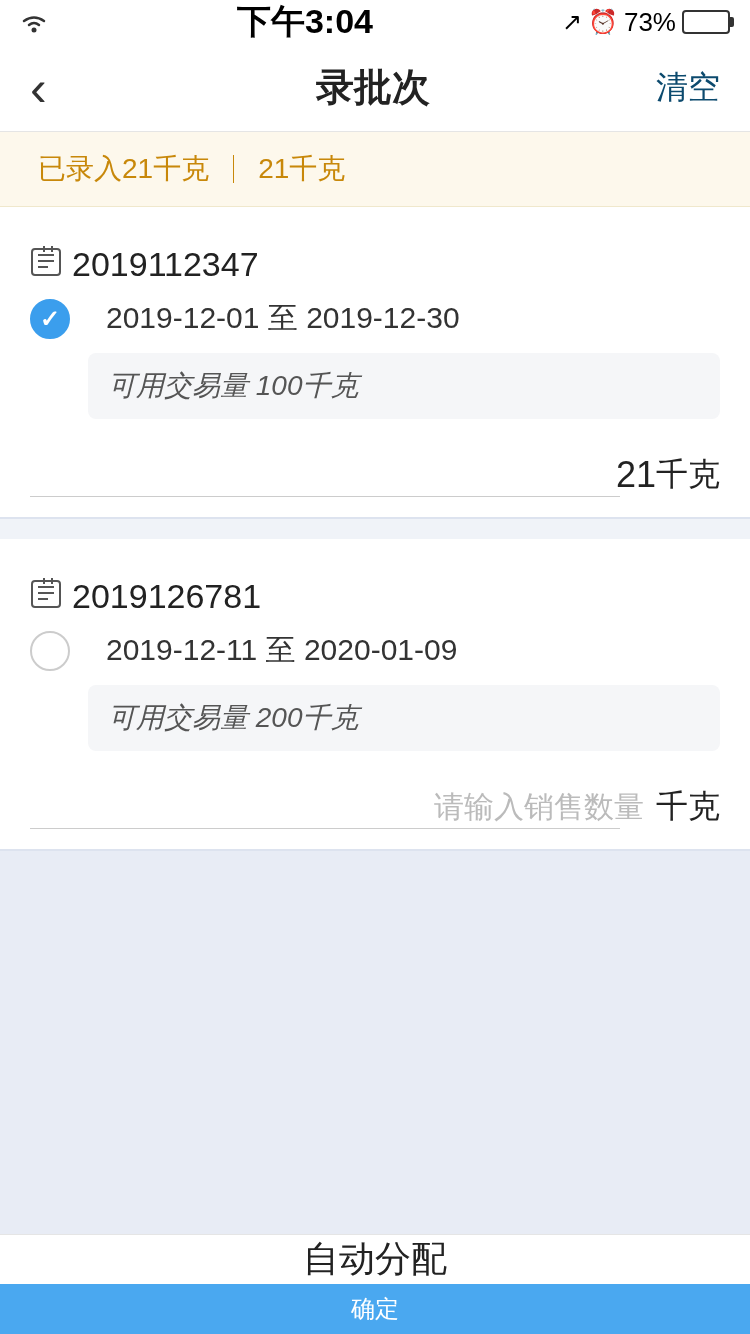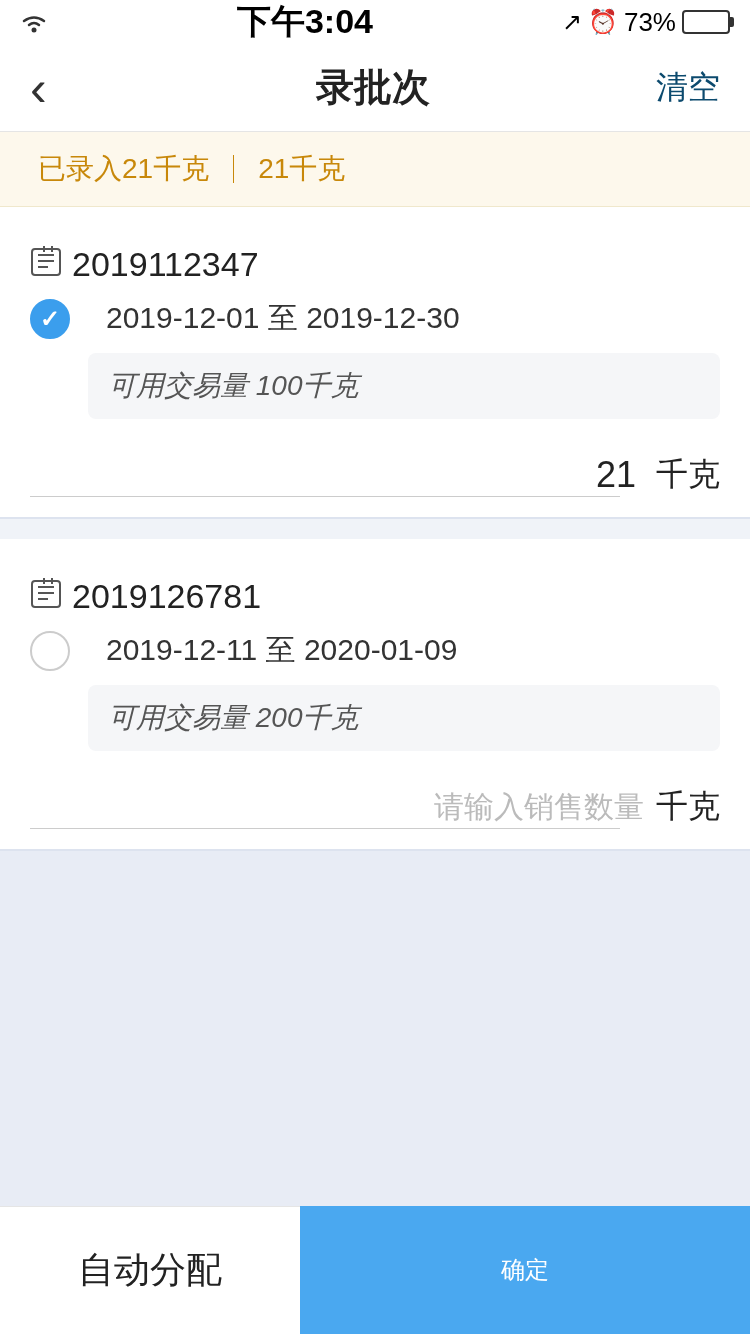--- a/index.html
+++ b/index.html
@@ -186,21 +186,20 @@
     .quantity-wrapper {
       background: #fff;
       padding: 10px 30px 20px 30px;
       border-bottom: 2px solid #dde3ef;
       position: relative;
     }
     .quantity-inner {
       display: flex;
       align-items: center;
       justify-content: flex-end;
-      gap: 20px;
     }
     .qty-line {
       position: absolute;
       bottom: 20px;
       left: 30px;
       right: 130px;
       height: 1px;
       background: #ccc;
     }
 
@@ -239,26 +238,27 @@
     }
 
     
     .empty-area {
       flex: 1;
       background: #e8ecf5;
     }
 
     
     .bottom-bar {
-      height: 128px;
+      height: 100px;
       display: flex;
       position: absolute;
       bottom: 0;
       left: 0;
       right: 0;
+      flex-direction: column;
     }
     .btn-auto {
       flex: 1;
       background: #fff;
       border: none;
       font-size: 36px;
       color: #222;
       cursor: pointer;
       border-top: 1px solid #e5e5e5;
     }

